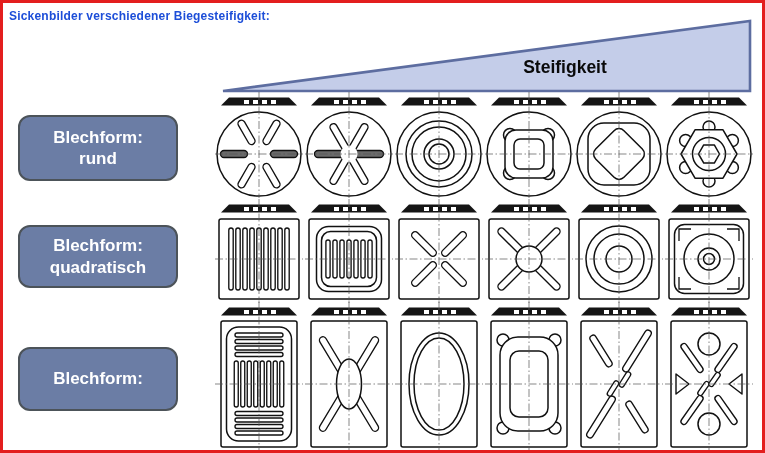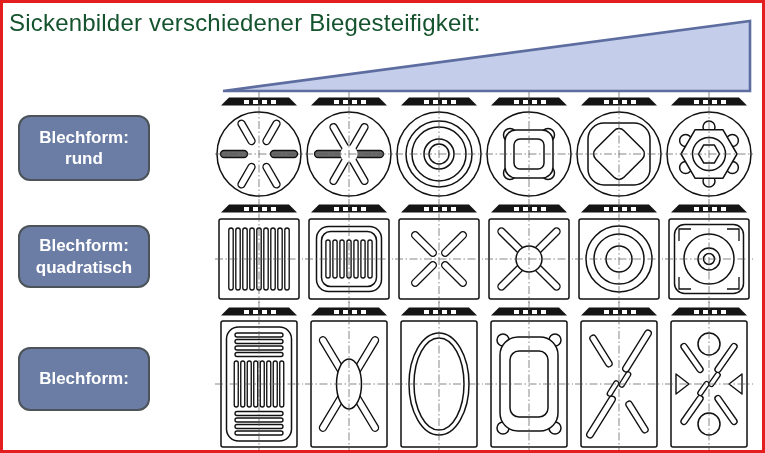--- a/index.html
+++ b/index.html
@@ -3,47 +3,48 @@
 <meta charset="utf-8">
 <style>
   html,body{margin:0;padding:0;background:#fff;}
   .frame{
     position:relative; width:765px; height:453px; box-sizing:border-box;
     border:3px solid #e31e1e; background:#fff; overflow:hidden;
     font-family:"Liberation Sans", sans-serif;
   }
   .title{
     position:absolute; left:6px; top:6px;
-    font-size:24px; font-weight:normal; color:#14532d; letter-spacing:.2px;
+    font-size:12px; font-weight:bold; color:#1d4ed8; letter-spacing:.2px;
   }
   .wedge-svg{position:absolute; left:215px; top:14px;}
   .wedge-label{
     position:absolute; left:482px; top:54px; width:160px; text-align:center;
     font-size:17.5px; font-weight:bold; color:#0a0a0a;
   }
   .row-label{
-    position:absolute; left:15px; width:132px; box-sizing:border-box;
+    position:absolute; left:15px; width:160px; box-sizing:border-box;
     background:#6b7da5; border:2.5px solid #4c5359; border-radius:12px;
     display:flex; flex-direction:column; align-items:center; justify-content:center;
     color:#fff; font-weight:bold; font-size:17px; line-height:1.25; text-align:center;
   }
   .grid-row{position:absolute; left:211px; display:flex;}
   .cell{width:90px; flex:0 0 90px;}
   .cell svg{display:block;}
 </style>
 </head>
 <body>
 
 <div class="frame">
 
   <div class="title">Sickenbilder verschiedener Biegesteifigkeit:</div>
 
   <svg class="wedge-svg" width="536" height="78" viewBox="0 0 536 78">
     <polygon points="5,74 532,74 532,4" fill="#c4cde9" stroke="#5d6da0" stroke-width="2.6"></polygon>
   </svg>
+  <div class="wedge-label">Steifigkeit</div>
 
   <div class="row-label" style="top:112px; height:66px;">
     <span>Blechform:</span>
     <span>rund</span>
   </div>
   <div class="row-label" style="top:222px; height:63px;">
     <span>Blechform:</span>
     <span>quadratisch</span>
   </div>
   <div class="row-label" style="top:344px; height:64px;">

